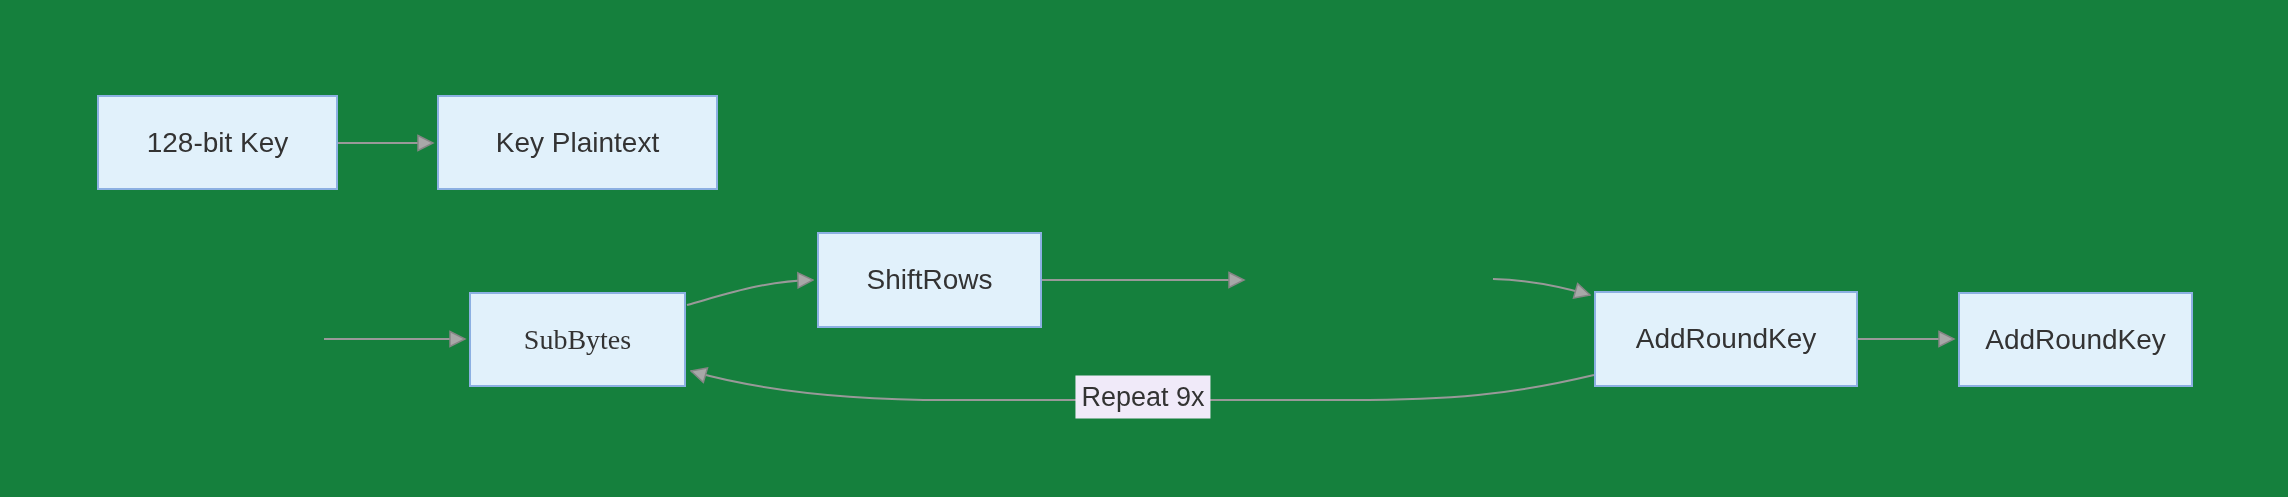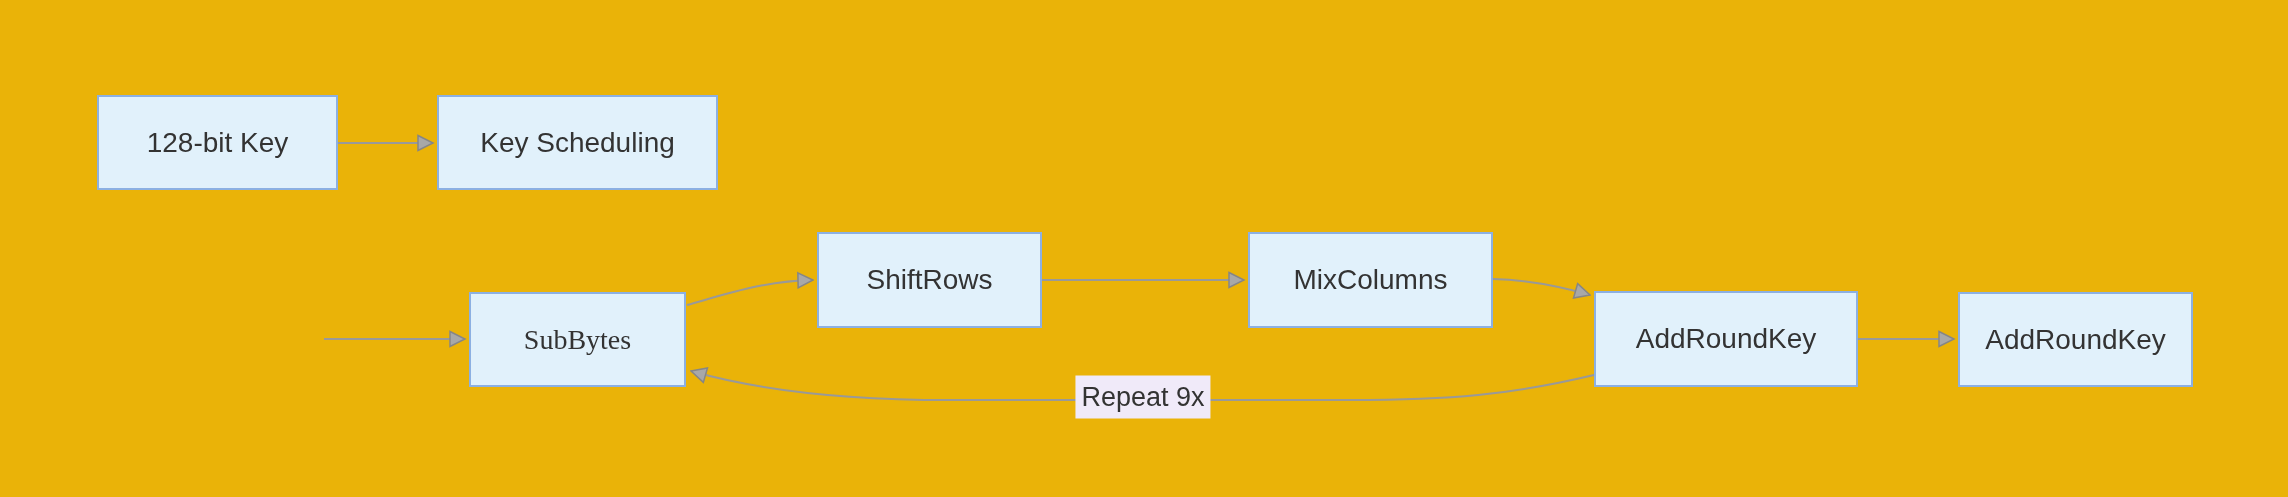--- a/index.html
+++ b/index.html
@@ -4,21 +4,21 @@
 <style>
   html, body {
     margin: 0;
     padding: 0;
     background: #ffffff;
   }
   .canvas {
     position: relative;
     width: 2288px;
     height: 497px;
-    background: #eab308;
+    background: #15803d;
     font-family: "Liberation Sans", sans-serif;
     overflow: hidden;
   }
   .edges-svg {
     position: absolute;
     left: 0;
     top: 0;
     width: 2288px;
     height: 497px;
   }
@@ -81,30 +81,27 @@
     <path class="edge" marker-end="url(#arrow)" d="M1042,280 L1244,280"></path>
     <path class="edge" marker-end="url(#arrow)" d="M1493,279 C1530,280 1562,287 1590,295"></path>
     <path class="edge" marker-end="url(#arrow)" d="M1858,339 L1954,339"></path>
     <path class="edge" marker-end="url(#arrow)" d="M1594,375 C1510,395 1450,400 1350,400 L950,400 C860,400 768,393 691,371"></path>
   </svg>
 
   <div class="node node-key128">
     <span>128-bit Key</span>
   </div>
   <div class="node node-keysched">
-    <span>Key Scheduling</span>
+    <span>Key Plaintext</span>
   </div>
   <div class="node node-subbytes">
     <span>SubBytes</span>
   </div>
   <div class="node node-shiftrows">
     <span>ShiftRows</span>
-  </div>
-  <div class="node node-mixcolumns">
-    <span>MixColumns</span>
   </div>
   <div class="node node-addroundkey">
     <span>AddRoundKey</span>
   </div>
   <div class="node node-ciphertext">
     <span>AddRoundKey</span>
   </div>
 
   <div class="edge-label">Repeat 9x</div>
 

